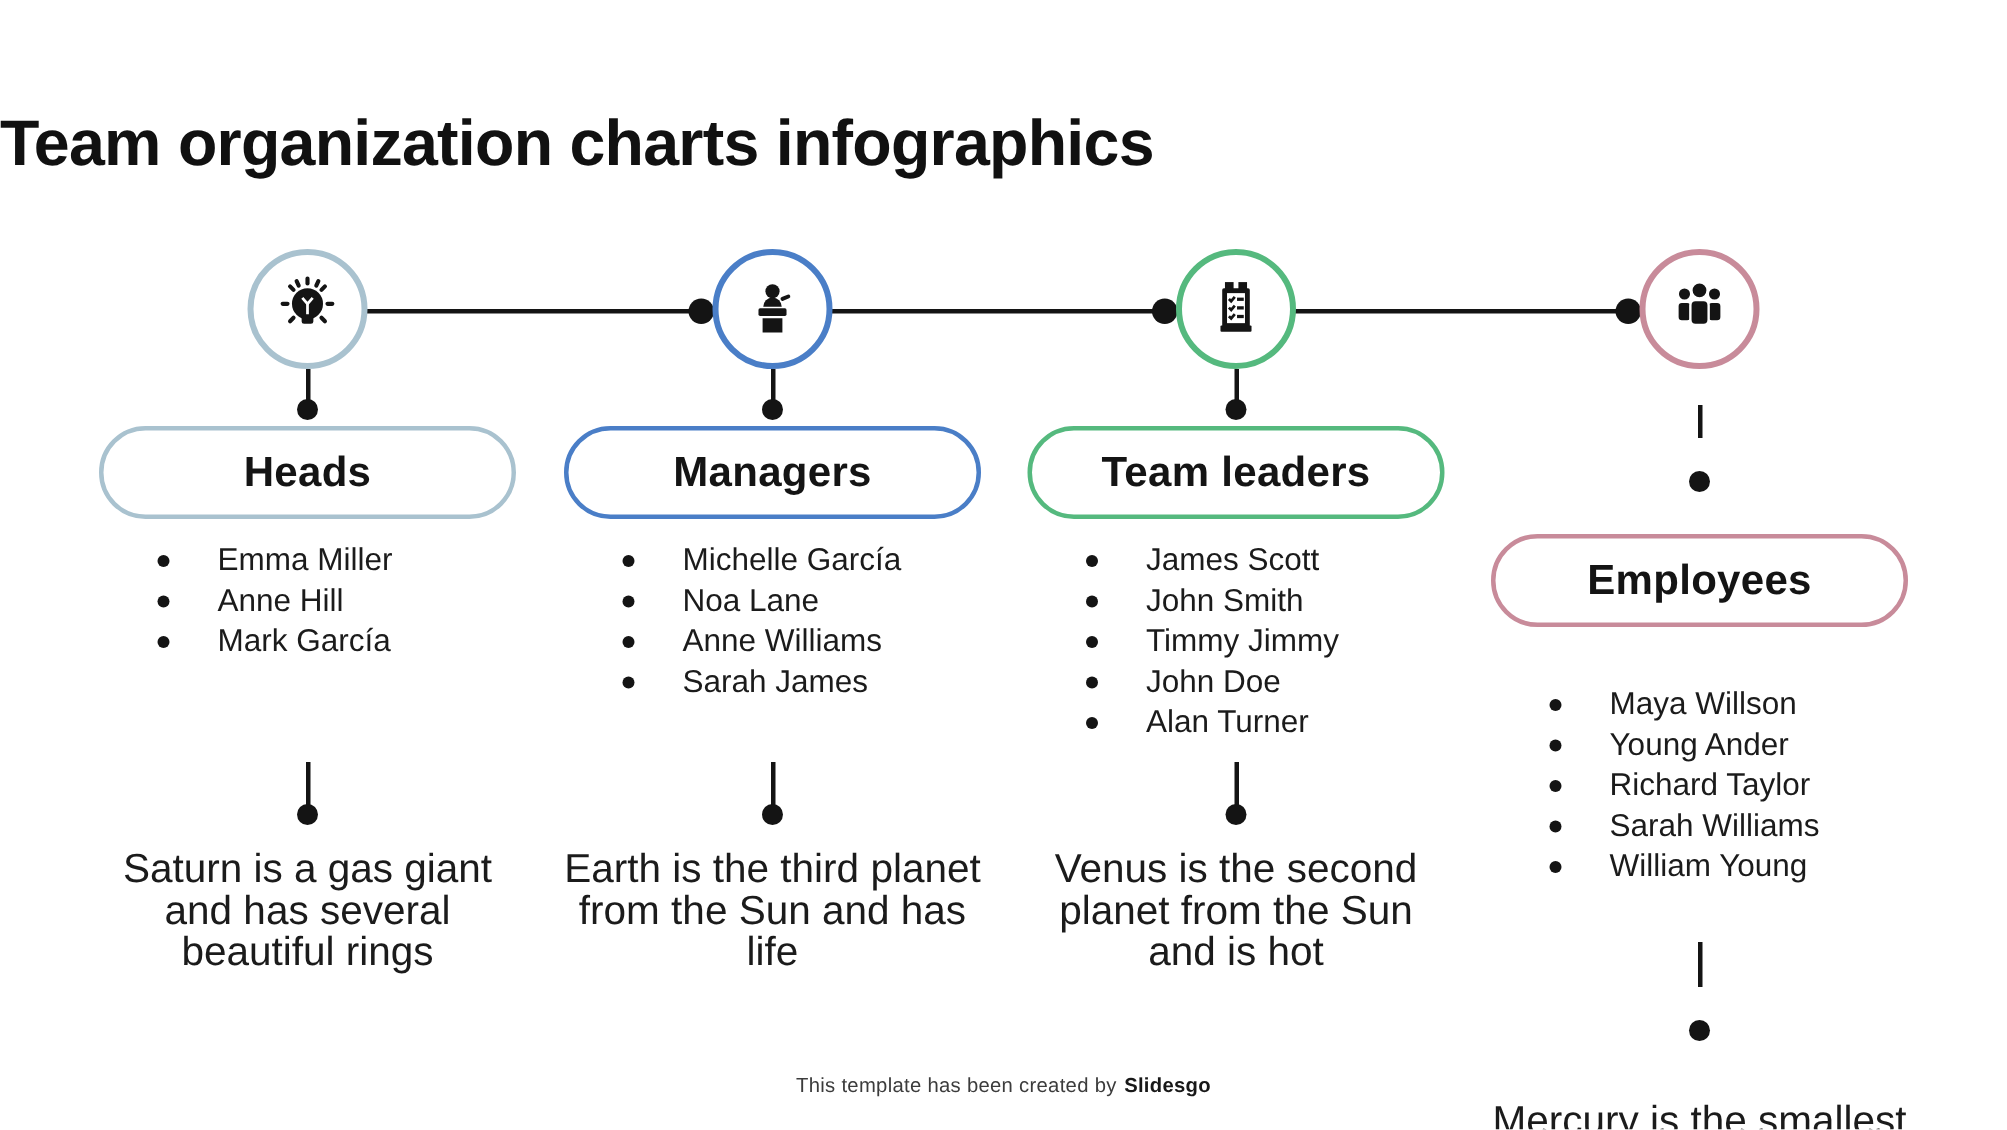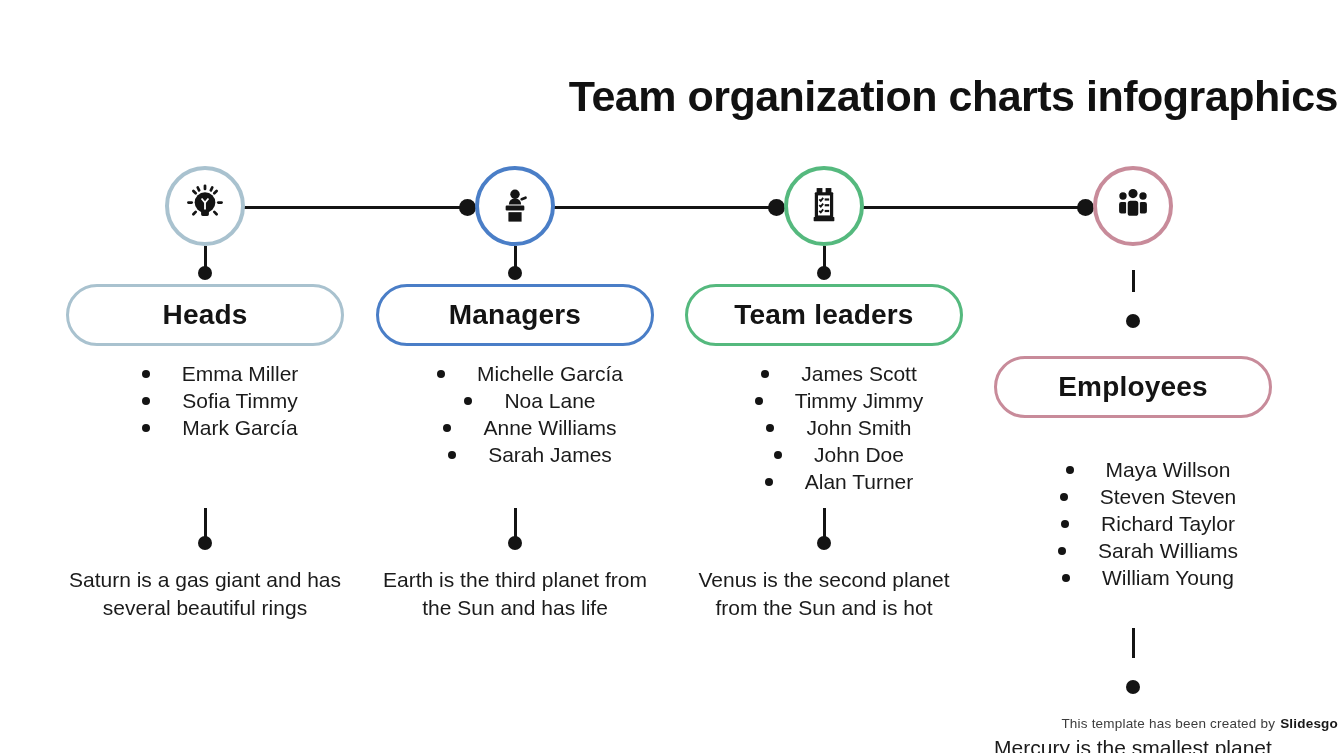--- a/index.html
+++ b/index.html
@@ -1,38 +1,38 @@
 <!DOCTYPE html>
 <html><head>
 <meta charset="utf-8">
 <style>
   html,body{margin:0;padding:0;background:#ffffff;}
   .page{position:relative;width:1338px;height:753px;background:#ffffff;overflow:hidden;
         font-family:"Liberation Sans",sans-serif;color:#161616;}
-  .title{position:absolute;top:72px;left:0;width:100%;text-align:right;
+  .title{position:absolute;top:72px;left:0;width:100%;text-align:left;
          font-size:43px;font-weight:800;letter-spacing:-0.5px;color:#111;}
   .timeline-line{position:absolute;top:206px;left:205px;width:928px;height:3px;background:#141414;}
   .timeline-dot{position:absolute;top:199px;width:17px;height:17px;border-radius:50%;background:#141414;}
   .column{position:absolute;top:166px;width:310px;display:flex;flex-direction:column;align-items:center;}
   .circle{width:72px;height:72px;border:4px solid #999;border-radius:50%;background:#fff;
           display:flex;align-items:center;justify-content:center;box-sizing:content-box;position:relative;z-index:2;}
   .icon{display:flex;align-items:center;justify-content:center;}
   .v-line{width:3px;height:22px;background:#141414;}
   .v-line.short{height:30px;margin-top:8px;}
   .v-dot{width:14px;height:14px;border-radius:50%;background:#141414;margin-top:-2px;}
   .pill{margin-top:4px;width:272px;height:56px;border:3px solid #999;border-radius:32px;background:#fff;
         display:flex;align-items:center;justify-content:center;}
   .pill-label{font-size:28px;font-weight:700;letter-spacing:.2px;color:#141414;}
   .members{list-style:none;margin:14px 0 0;padding:0;width:260px;height:140px;}
-  .members li{display:flex;align-items:flex-start;font-size:21px;font-weight:500;line-height:27px;color:#1b1b1b;justify-content:center;}
+  .members li{display:flex;align-items:flex-start;font-size:21px;font-weight:500;line-height:27px;color:#1b1b1b;}
   .members li::before{content:"";flex:none;width:8px;height:8px;border-radius:50%;background:#141414;
                       margin:10px 32px 0 30px;}
-  .description{margin:16px 0 0;width:284px;font-size:21px;font-weight:500;line-height:27.5px;
+  .description{margin:16px 0 0;width:284px;font-size:27px;font-weight:500;line-height:27.5px;
                text-align:center;color:#1b1b1b;}
-  .footer{position:absolute;bottom:22px;left:0;width:100%;text-align:right;
+  .footer{position:absolute;bottom:22px;left:0;width:100%;text-align:center;
           font-size:13.5px;color:#3c3c3c;letter-spacing:.2px;}
   .footer b{color:#181818;font-weight:700;margin-left:5px;}
 </style>
 </head>
 <body>
 
 <div class="page">
   <div class="title">Team organization charts infographics</div>
   <div id="diagram">
     <div class="timeline-line"></div>
@@ -63,21 +63,21 @@
     <div class="v-line"></div>
     <div class="v-dot"></div>
     <div class="pill" style="border-color: rgb(169, 194, 207);">
       <span class="pill-label">Heads</span>
     </div>
     <ul class="members">
           <li>
             <span>Emma Miller</span>
           </li>
           <li>
-            <span>Sofia Timmy</span>
+            <span>Anne Hill</span>
           </li>
           <li>
             <span>Mark García</span>
           </li>
         </ul>
     <div class="v-line short"></div>
     <div class="v-dot"></div>
     <p class="description">Saturn is a gas giant and has several beautiful rings</p>
   </div>
       <div class="column" style="left: 360px;">
@@ -140,24 +140,24 @@
     <div class="v-line"></div>
     <div class="v-dot"></div>
     <div class="pill" style="border-color: rgb(85, 185, 126);">
       <span class="pill-label">Team leaders</span>
     </div>
     <ul class="members">
           <li>
             <span>James Scott</span>
           </li>
           <li>
+            <span>John Smith</span>
+          </li>
+          <li>
             <span>Timmy Jimmy</span>
-          </li>
-          <li>
-            <span>John Smith</span>
           </li>
           <li>
             <span>John Doe</span>
           </li>
           <li>
             <span>Alan Turner</span>
           </li>
         </ul>
     <div class="v-line short"></div>
     <div class="v-dot"></div>
@@ -181,21 +181,21 @@
     <div class="v-line"></div>
     <div class="v-dot"></div>
     <div class="pill" style="border-color: rgb(200, 139, 154);">
       <span class="pill-label">Employees</span>
     </div>
     <ul class="members">
           <li>
             <span>Maya Willson</span>
           </li>
           <li>
-            <span>Steven Steven</span>
+            <span>Young Ander</span>
           </li>
           <li>
             <span>Richard Taylor</span>
           </li>
           <li>
             <span>Sarah Williams</span>
           </li>
           <li>
             <span>William Young</span>
           </li>

